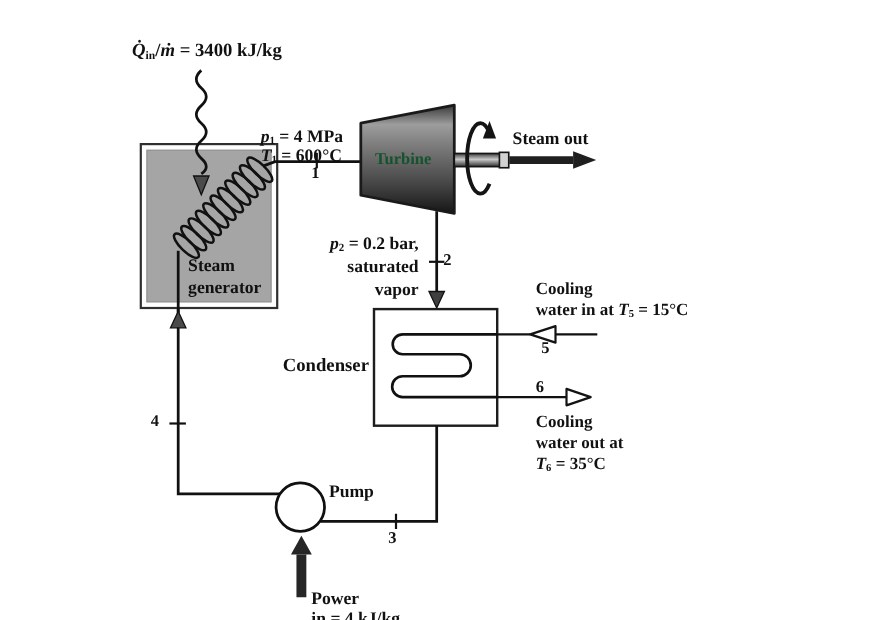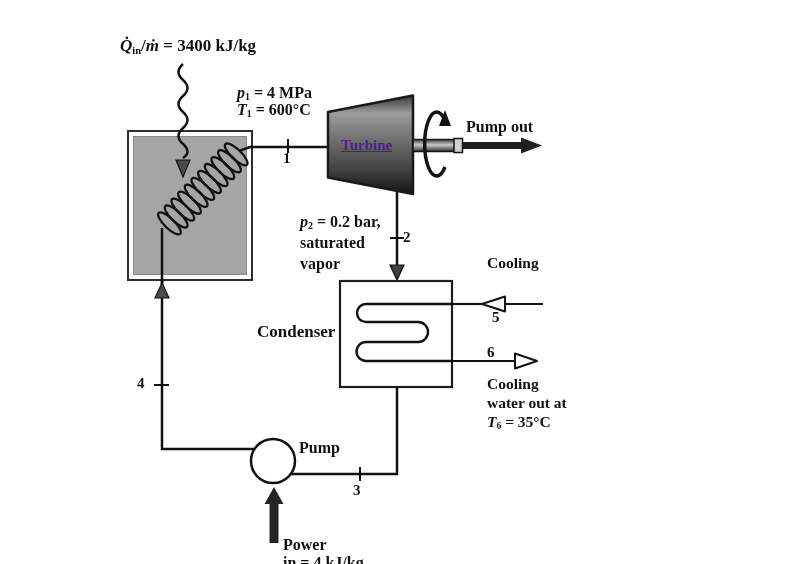--- a/index.html
+++ b/index.html
@@ -8,21 +8,21 @@
     font-family:"Liberation Serif",serif;color:#111;overflow:hidden;
   }
   .stage svg{position:absolute;left:0;top:0;}
   .lbl{position:absolute;font-weight:bold;white-space:nowrap;line-height:1.12;}
   .it{font-style:italic;}
   .lbl sub{font-size:0.62em;font-weight:bold;line-height:0;vertical-align:baseline;position:relative;top:0.25em;}
   .fs17{font-size:17px;}
   .fs16{font-size:16px;}
   .fs155{font-size:15.5px;line-height:19px;font-family:Liberation Serif, serif;}
   .fs15{font-size:15px;}
-  .lh17{line-height:17px;}
+  .lh17{line-height:17px;margin-top:32px;}
   .lh21{line-height:21px;}
   .lh20{line-height:20px;}
   .lh18{line-height:18px;margin-top:40px;}
 </style>
 </head>
 <body>
 
 <div class="stage">
 
   <svg width="808" height="564" viewBox="0 0 808 564">
@@ -106,37 +106,42 @@
     <span class="it">Q̇</span><sub>in</sub><span>/</span><span class="it">ṁ</span><span> = 3400 kJ/kg</span>
   </div>
 
   <div class="lbl fs16 lh17" style="left:237px;top:84px;">
     <div><span class="it">p</span><sub>1</sub><span> = 4 MPa</span></div>
     <div><span class="it">T</span><sub>1</sub><span> = 600°C</span></div>
   </div>
 
   <div class="lbl fs15" style="left:283px;top:150px;">1</div>
 
-  <div class="lbl fs15" style="left:341px;top:137px;color:#4c1d95;text-decoration:underline;">Turbine</div>
+  <div class="lbl fs15" style="left:341px;top:137px;color:#14532d;">Turbine</div>
 
-  <div class="lbl fs16" style="left:466px;top:118px;">Pump out</div>
+  <div class="lbl fs16" style="left:466px;top:118px;">Steam out</div>
 
-  <div class="lbl fs16 lh21" style="left:300px;top:211px;">
+  <div class="lbl fs16 lh21" style="left:300px;top:211px;text-align:right;">
     <div><span class="it">p</span><sub>2</sub><span> = 0.2 bar,</span></div>
     <div>saturated</div>
     <div>vapor</div>
   </div>
 
   <div class="lbl fs15" style="left:403px;top:229px;">2</div>
 
+  <div class="lbl fs16 lh20" style="left:171px;top:232px;">
+    <div>Steam</div>
+    <div>generator</div>
+  </div>
 
   <div class="lbl fs17" style="left:257px;top:322px;font-family:Liberation Serif, serif;">Condenser</div>
 
   <div class="lbl fs155" style="left:487px;top:253px;">
     <div>Cooling</div>
+    <div><span>water in at </span><span class="it">T</span><sub>5</sub><span> = 15°C</span></div>
   </div>
 
   <div class="lbl fs15" style="left:492px;top:309px;">5</div>
 
   <div class="lbl fs15" style="left:487px;top:344px;">6</div>
 
   <div class="lbl fs155" style="left:487px;top:374px;">
     <div>Cooling</div>
     <div>water out at</div>
     <div><span class="it">T</span><sub>6</sub><span> = 35°C</span></div>

